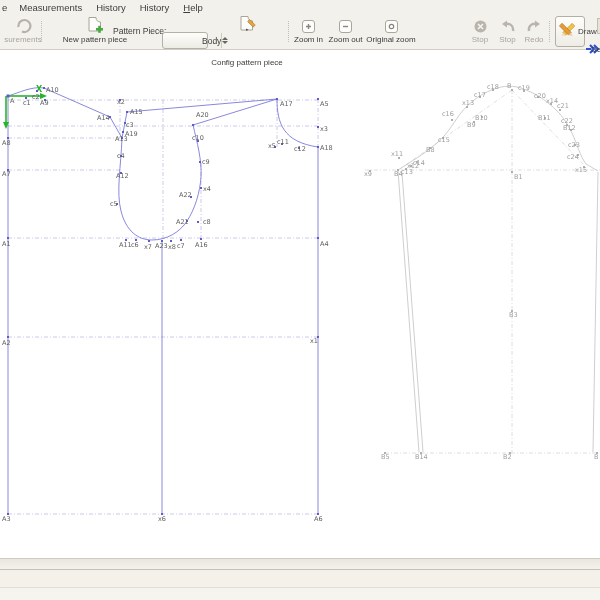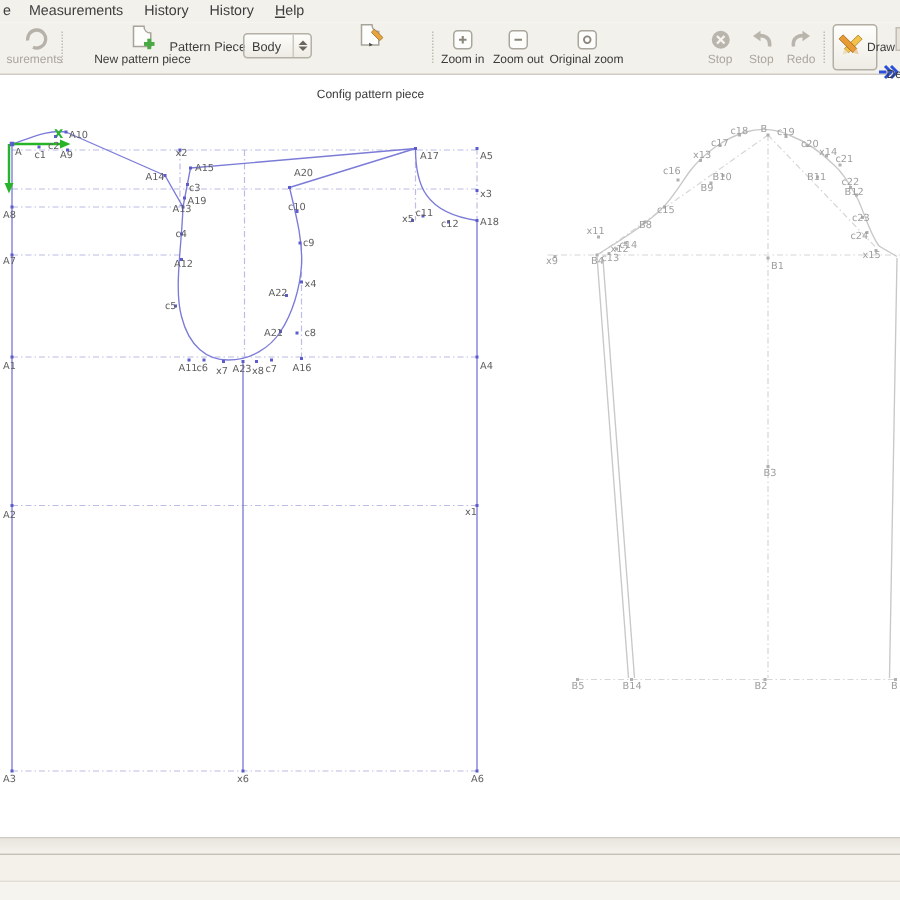--- a/index.html
+++ b/index.html
@@ -16,24 +16,24 @@
   
   .toolbar{position:absolute;top:15px;left:0;right:0;height:34px;background:#f3f1ec;
            border-bottom:1px solid #d0ccc3;z-index:6;}
   .tbtn{position:absolute;top:0;height:33px;display:flex;flex-direction:column;
         align-items:center;font-size:8px;color:#3b3b3b;}
   .tbtn .ticon{height:19px;display:flex;align-items:flex-end;justify-content:center;}
   .tbtn .tlabel{margin-top:1px;white-space:nowrap;}
   .tbtn.disabled{color:#aaa59d;}
   .tsep{position:absolute;top:6px;height:21px;width:0;border-left:1px dotted #c2beb4;}
   .pp-label{position:absolute;left:113px;top:11px;font-size:8.5px;color:#3b3b3b;white-space:nowrap;}
-  .combo{position:absolute;left:162px;top:7px;width:46px;height:17px;box-sizing:border-box;
+  .combo{position:absolute;left:162px;top:17px;width:46px;height:17px;box-sizing:border-box;
          border:1px solid #b5b1a7;border-radius:3px;
          background:linear-gradient(#fdfdfb,#eeebe4);
-         font-size:8.5px;color:#3b3b3b;display:flex;align-items:center;}
+         font-size:8.5px;color:#3b3b3b;display:flex;align-items:center;padding-left:34px;}
   .combo .cval{flex:1;padding-left:5px;}
   .combo .spin{width:11px;height:100%;border-left:1px solid #cdc9bf;display:flex;
                flex-direction:column;align-items:center;justify-content:center;gap:1px;}
   .combo .spin i{display:block;width:0;height:0;border-left:3px solid transparent;
                  border-right:3px solid transparent;}
   .combo .spin .up{border-bottom:3px solid #6a665e;}
   .combo .spin .dn{border-top:3px solid #6a665e;}
   .draw-btn{position:absolute;left:555px;top:1px;width:30px;height:31px;box-sizing:border-box;
             border:1px solid #b3afa5;border-radius:3px;
             background:linear-gradient(#fefefc,#efece5);

